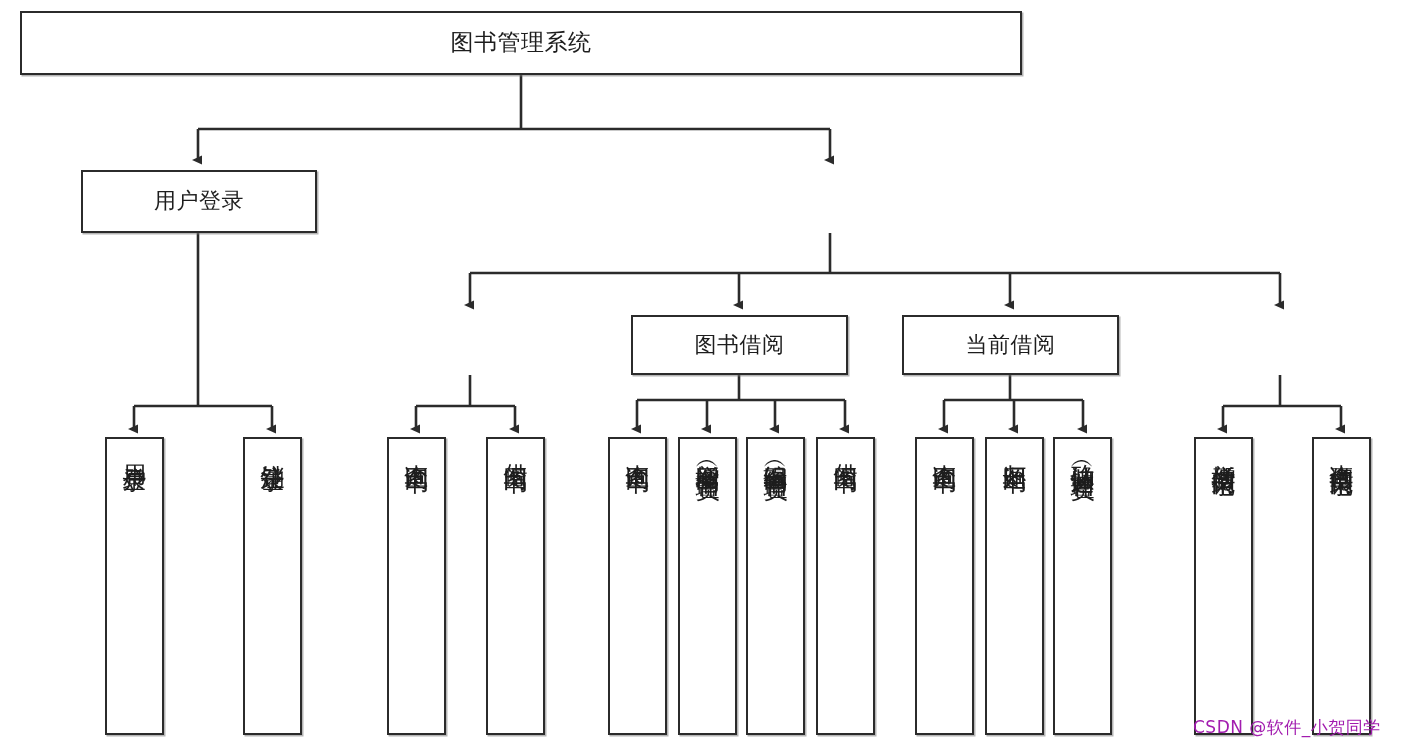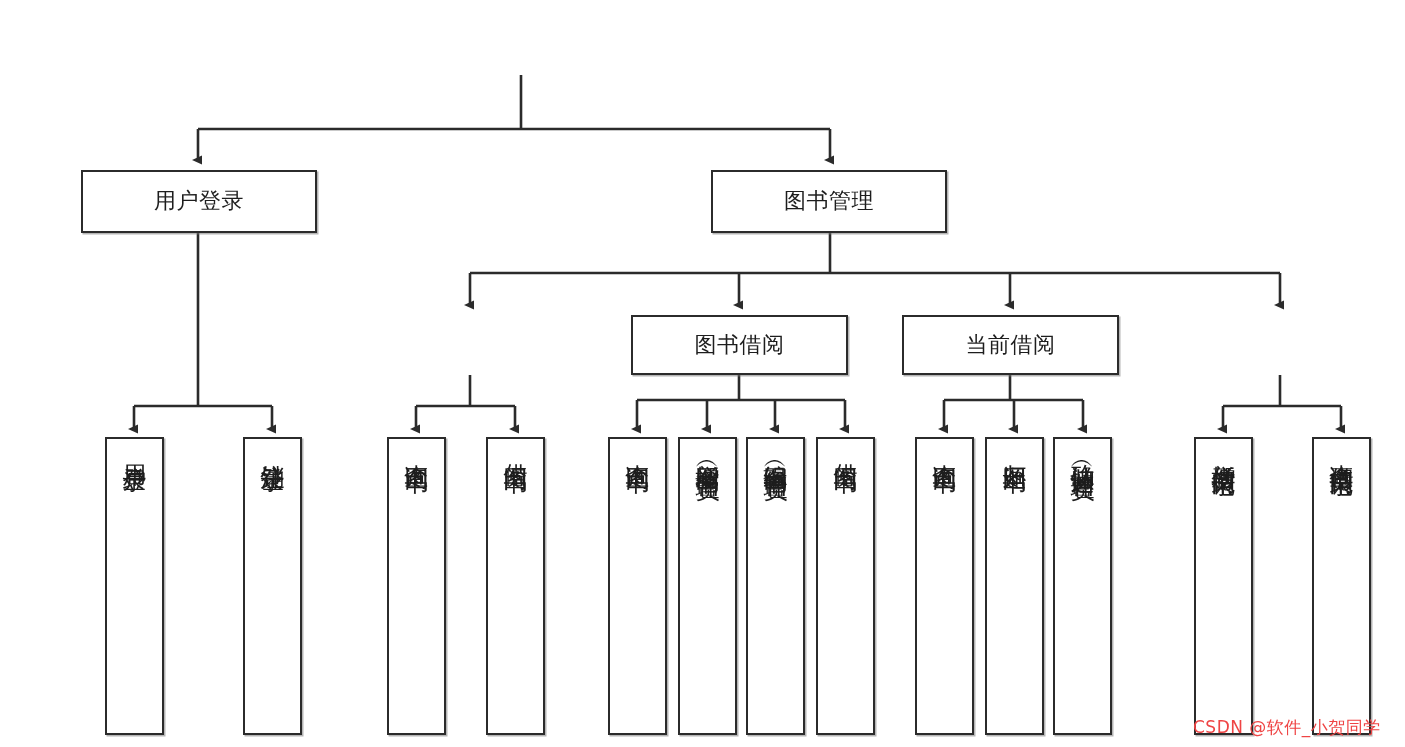--- a/index.html
+++ b/index.html
@@ -56,21 +56,21 @@
     text-orientation: upright;
     font-size: 24px;
     letter-spacing: 2px;
     line-height: 1.0;
   }
   #watermark {
     position: absolute;
     left: 1193px;
     top: 716px;
     font-size: 17px;
-    color: #ef4444;
+    color: #a21caf;
     white-space: nowrap;
     letter-spacing: 0.5px;
     font-family: "DejaVu Sans", "Liberation Sans", sans-serif;
   }
 </style>
 </head>
 <body>
 
 <div id="canvas">
 
@@ -117,28 +117,28 @@
       <path d="M1014,400 L1014,429" marker-end="url(#arrow)"></path>
       <path d="M1083,400 L1083,429" marker-end="url(#arrow)"></path>
 
       <path d="M1280,375 L1280,406"></path>
       <path d="M1223,406 L1341,406"></path>
       <path d="M1223,406 L1223,429" marker-end="url(#arrow)"></path>
       <path d="M1341,406 L1341,429" marker-end="url(#arrow)"></path>
     </g>
   </svg>
 
+  <div class="node horiz root" style="left:20px; top:11px; width:1002px; height:64px;">
+    <span class="label">图书管理系统</span>
+  </div>
 
   <div class="node horiz" style="left:81px; top:170px; width:236px; height:63px;">
     <span class="label">用户登录</span>
   </div>
 
-  <div class="node horiz" style="left:711px; top:170px; width:236px; height:63px;">
-    <span class="label">图书管理</span>
-  </div>
 
 
   <div class="node horiz" style="left:631px; top:315px; width:217px; height:60px;">
     <span class="label">图书借阅</span>
   </div>
 
   <div class="node horiz" style="left:902px; top:315px; width:217px; height:60px;">
     <span class="label">当前借阅</span>
   </div>
 

